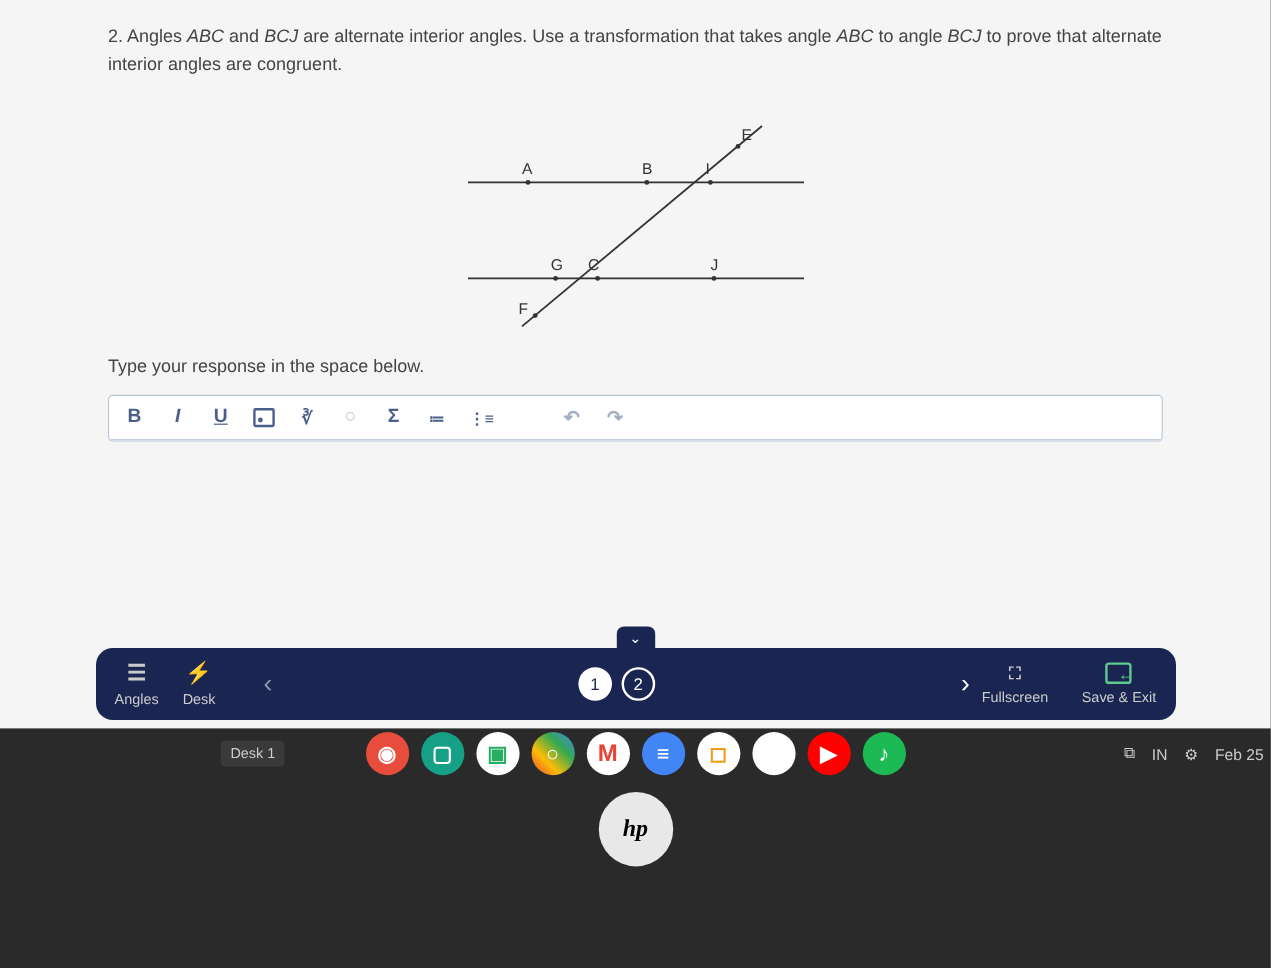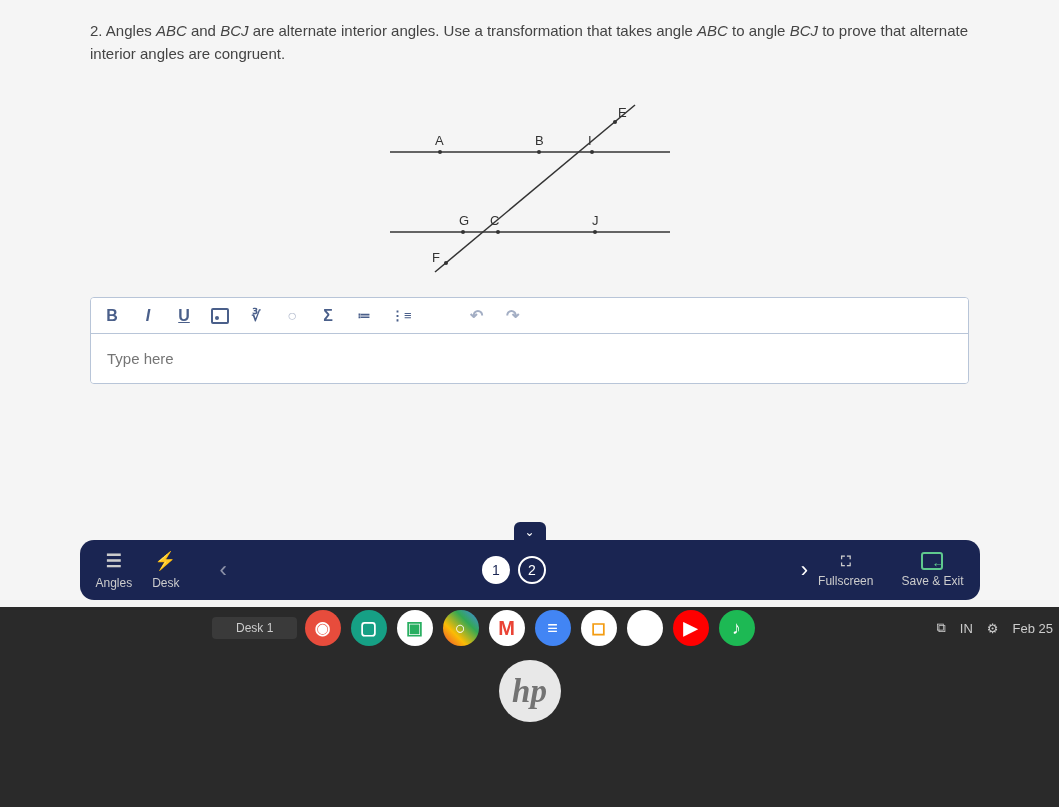--- a/index.html
+++ b/index.html
@@ -168,24 +168,24 @@
   right: 0;
   height: 48px;
   display: flex;
   align-items: center;
   justify-content: center;
   gap: 10px;
   padding: 0 20px;
 }
 .desk-label {
   position: absolute;
-  left: 212px;
+  left: 184px;
   background: #3a3a3a;
   color: #ccc;
-  padding: 4px 24px;
+  padding: 4px 8px;
   border-radius: 4px;
   font-size: 12px;
 }
 .task-icon {
   width: 36px;
   height: 36px;
   border-radius: 50%;
   display: flex;
   align-items: center;
   justify-content: center;
@@ -212,22 +212,22 @@
   transform: translateX(-50%);
   width: 62px;
   height: 62px;
   background: #e8e8e8;
   border-radius: 50%;
   display: flex;
   align-items: center;
   justify-content: center;
   font-style: italic;
   font-weight: bold;
-  font-size: 33px;
-  color: #737373;
+  font-size: 20px;
+  color: #000000;
   font-family: Georgia, serif;
 }
 .save-exit-icon {
   display: inline-block;
   width: 22px;
   height: 18px;
   border: 2px solid #5fc98e;
   border-radius: 3px;
   position: relative;
 }
@@ -266,37 +266,37 @@
       <text x="165" y="48" font-size="13" fill="#333">B</text>
       <text x="218" y="48" font-size="13" fill="#333">I</text>
       <text x="248" y="20" font-size="13" fill="#333">E</text>
       <text x="89" y="128" font-size="13" fill="#333">G</text>
       <text x="120" y="128" font-size="13" fill="#333">C</text>
       <text x="222" y="128" font-size="13" fill="#333">J</text>
       <text x="62" y="165" font-size="13" fill="#333">F</text>
     </svg>
   </div>
 
+  <div class="instruction">Type your response in the space below.</div>
 
   <div class="editor-container">
     <div class="toolbar">
       <span class="tool-btn">B</span>
       <span class="tool-btn" style="font-style:italic">I</span>
       <span class="tool-btn" style="text-decoration:underline">U</span>
       <span class="tool-icon-box"></span>
       <span class="tool-btn" style="font-size:14px">∛</span>
       <span class="tool-btn" style="opacity:0.4">○</span>
       <span class="tool-btn">Σ</span>
       <span class="tool-btn" style="font-size:13px">≔</span>
       <span class="tool-btn" style="font-size:13px">⋮≡</span>
       <span style="width:20px"></span>
       <span class="tool-btn" style="opacity:0.5">↶</span>
       <span class="tool-btn" style="opacity:0.5">↷</span>
     </div>
-    <input class="editor-input" placeholder="Type here" style="">
   </div>
 </div>
 
 <div class="nav-bar">
   <div class="nav-tab">⌄</div>
   <div class="nav-item">
     <span class="nav-icon">☰</span>
     <span>Angles</span>
   </div>
   <div class="nav-item" style="margin-left:20px">

